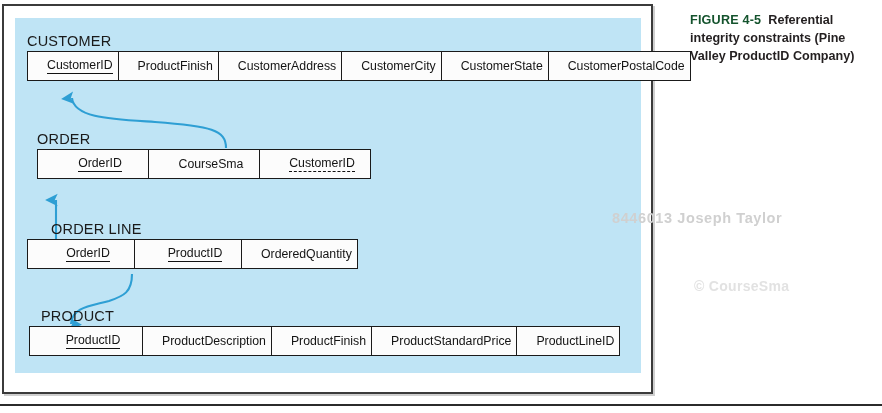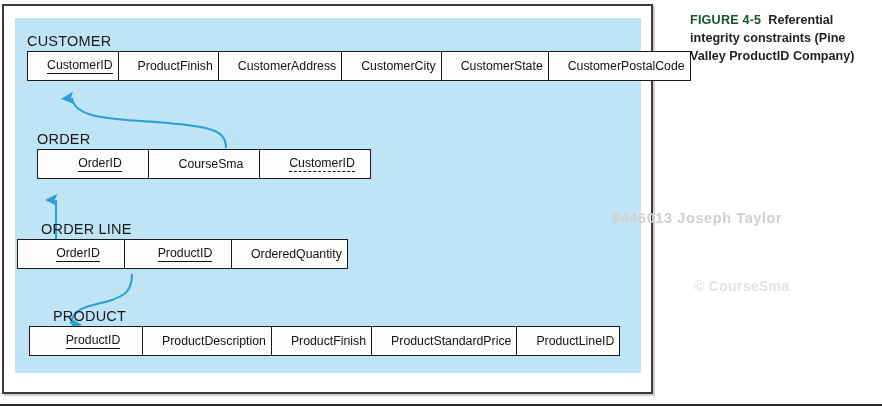--- a/index.html
+++ b/index.html
@@ -207,41 +207,41 @@
             <span class="attr">CourseSma</span>
           </td>
           <td style="width:86px;">
             <span class="attr fk">CustomerID</span>
           </td>
         </tr>
       </tbody>
         </table>
     </div>
 
-    <div class="relation" style="left:2px; top:203px;">
+    <div class="relation" style="left:12px; top:203px;">
       <div class="relation-title" style="margin-left:24px;">ORDER LINE</div>
       <table class="relation-table">
         <tbody>
             <tr>
           <td style="width:82px;">
             <span class="attr pk">OrderID</span>
           </td>
           <td style="width:82px;">
             <span class="attr pk">ProductID</span>
           </td>
           <td>
             <span class="attr">OrderedQuantity</span>
           </td>
         </tr>
       </tbody>
         </table>
     </div>
 
     <div class="relation" style="left:14px; top:290px;">
-      <div class="relation-title" style="margin-left:24px;">PRODUCT</div>
+      <div class="relation-title" style="margin-left:12px;">PRODUCT</div>
       <table class="relation-table">
         <tbody>
             <tr>
           <td style="width:88px;">
             <span class="attr pk">ProductID</span>
           </td>
           <td>
             <span class="attr">ProductDescription</span>
           </td>
           <td>

